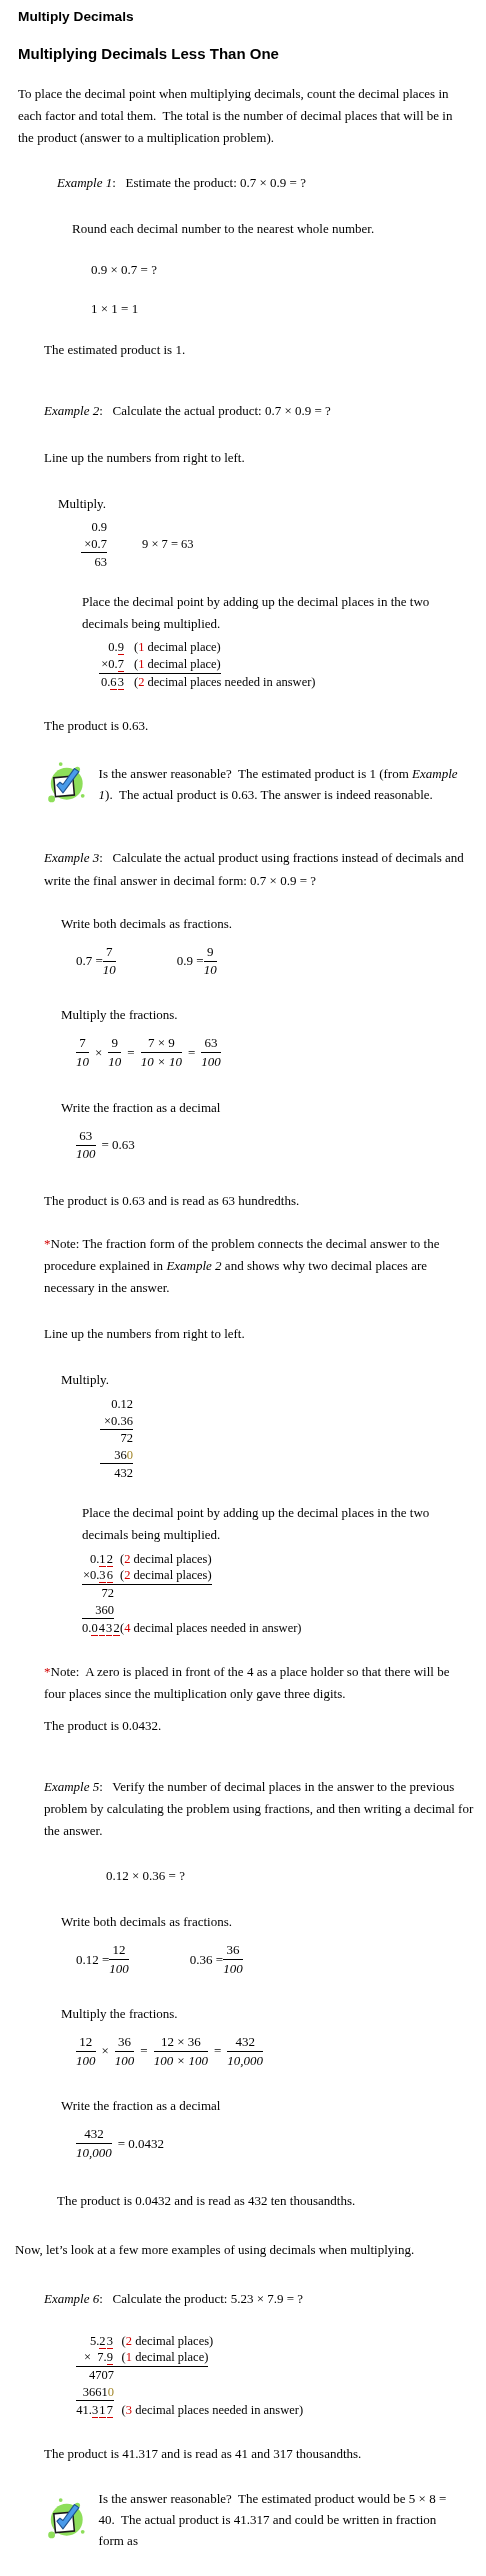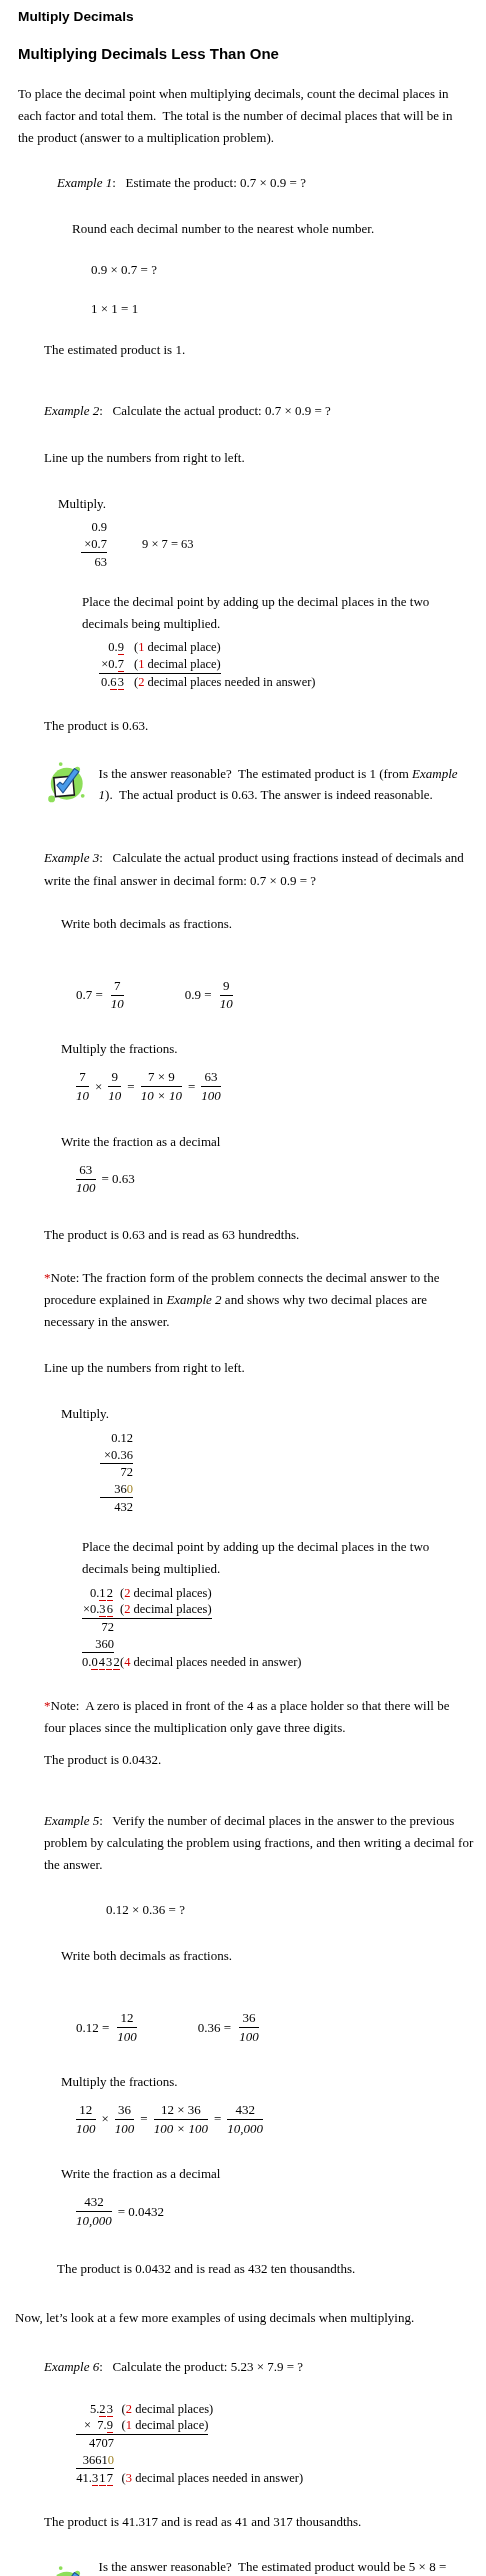--- a/index.html
+++ b/index.html
@@ -45,21 +45,21 @@
   
   .work{margin:4.6px 0 0 var(--wml,84px);font-size:12.5px;}
   .wrow{display:flex;align-items:baseline;width:max-content;line-height:16px;padding-bottom:0.8px;}
   .wrow.rline{border-bottom:1.1px solid #000;}
   .wnum{display:inline-block;width:var(--numw,38px);text-align:right;white-space:nowrap;}
   .wnum.nline{border-bottom:1.1px solid #000;}
   .wann{margin-left:var(--annml,9px);white-space:nowrap;}
   
   .eqrow{display:flex;align-items:center;margin:9px 0 0 var(--eml,76px);gap:6px;line-height:1.25;}
   .fpair{display:flex;align-items:center;margin:9px 0 0 76px;gap:61px;}
-  .fgroup{display:flex;align-items:center;gap:8px;margin-top:34px;}
+  .fgroup{display:flex;align-items:center;gap:0;}
   .fr{display:inline-flex;flex-direction:column;text-align:center;}
   .fr .ft{border-bottom:1.1px solid #000;padding:0 3px 0.8px 3px;}
   .fr .fb{padding-top:0.8px;font-style:italic;}
   
   .check{display:flex;align-items:center;margin:23px 0 0 44px;}
   .chk{flex:0 0 auto;margin-top:1.5px;}
   .checktext{margin-left:10.6px;width:363px;line-height:1.62;}
 </style>
 </head>
 <body>

